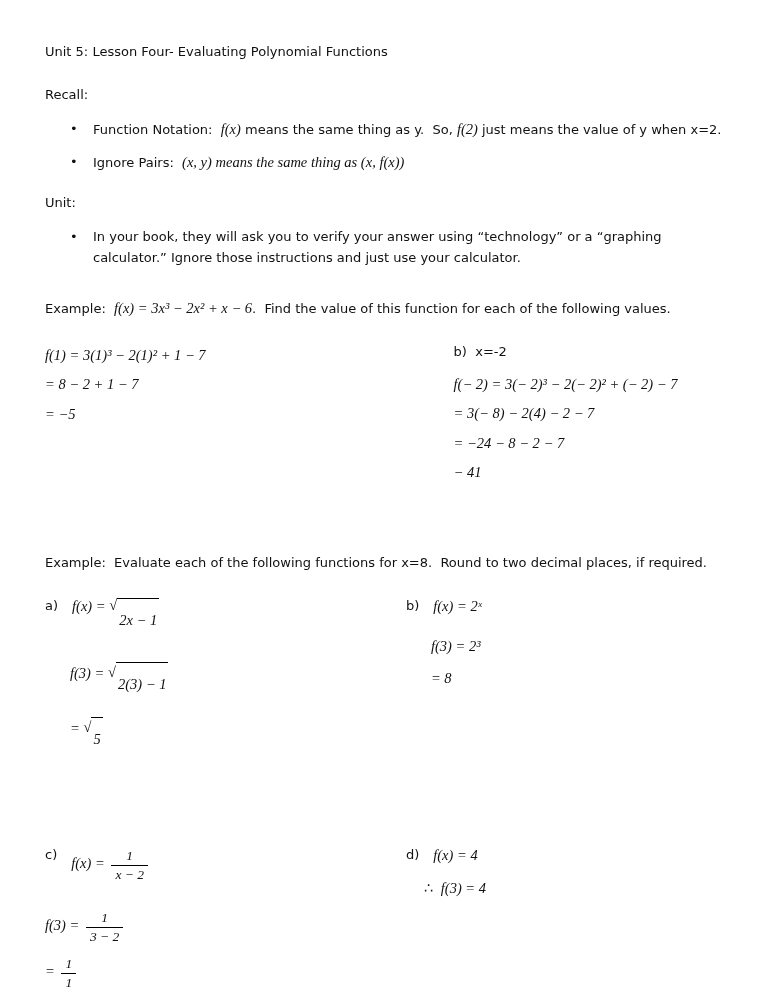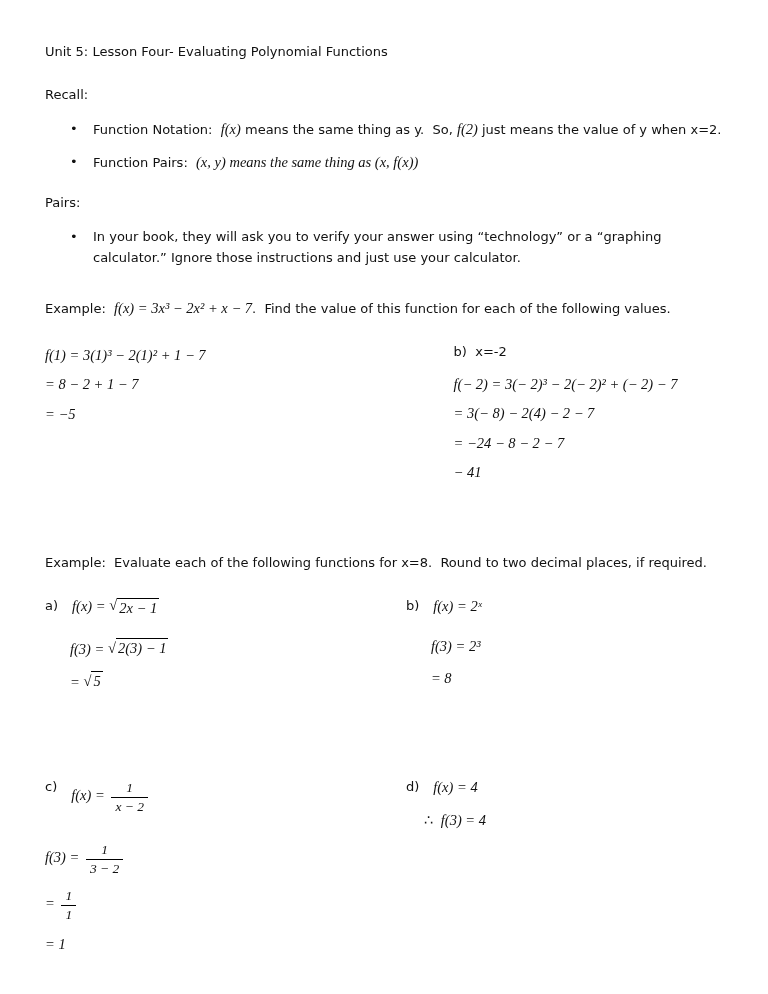--- a/index.html
+++ b/index.html
@@ -43,55 +43,55 @@
   .worklines.noindent{margin-left:0;}
   .worklines .mline{margin-bottom:10px;}
   .frac{
     display:inline-flex;flex-direction:column;vertical-align:middle;
     text-align:center;margin:0 3px;font-size:13.5px;
   }
   .frac .num{border-bottom:1px solid #000;padding:0 4px;line-height:1.3;display:block;}
   .frac .den{padding:0 4px;line-height:1.3;display:block;}
   .sqrt{display:inline-flex;align-items:flex-start;}
   .radsym{font-style:normal;transform:translateY(-1px);}
-  .radicand{border-top:1px solid #000;padding:0 2px;line-height:1.35;}
+  .radicand{border-top:1px solid #000;padding:12px 2px;line-height:1.35;}
   .gap-lg{height:62px;}
   .gap-md{height:52px;}
   .d-note{max-width:210px;margin:22px 0 0 18px;line-height:1.7;}
   .d-conclusion{margin:16px 0 0 18px;}
   .therefore{font-family:"Liberation Serif","DejaVu Serif",serif;font-style:normal;font-size:14.5px;margin-right:4px;}
 </style>
 </head>
 <body>
 
 <div class="page">
 
   <div class="title">Unit 5: Lesson Four- Evaluating Polynomial Functions</div>
 
   <div class="heading">Recall:</div>
 
   <ul class="bullets">
     <li>
       <span class="dot">•</span><span class="txt">Function Notation:  </span><span class="math">f(x)</span><span class="txt"> means the same thing as y.  So, </span><span class="math">f(2)</span><span class="txt"> just means the value of y when x=2.</span>
     </li>
     <li>
-      <span class="dot">•</span><span class="txt">Function Pairs:  </span><span class="math">(x, y) means the same thing as (x, f(x))</span>
+      <span class="dot">•</span><span class="txt">Ignore Pairs:  </span><span class="math">(x, y) means the same thing as (x, f(x))</span>
     </li>
   </ul>
 
-  <div class="heading" style="margin-top:20px;">Pairs:</div>
+  <div class="heading" style="margin-top:20px;">Unit:</div>
 
   <ul class="bullets">
     <li class="note-wrap">
       <span class="dot">•</span><span class="txt">In your book, they will ask you to verify your answer using “technology” or a “graphing calculator.” Ignore those instructions and just use your calculator.</span>
     </li>
   </ul>
 
   <p class="example-line">
-    <span class="txt">Example:  </span><span class="math">f(x) = 3x³ − 2x² + x − 7</span><span class="txt">.  Find the value of this function for each of the following values.</span>
+    <span class="txt">Example:  </span><span class="math">f(x) = 3x³ − 2x² + x − 6</span><span class="txt">.  Find the value of this function for each of the following values.</span>
   </p>
 
   <div class="two-col">
     <div class="colL">
       <div class="math mline">f(1) = 3(1)³ − 2(1)² + 1 − 7</div>
       <div class="math mline">= 8 − 2 + 1 − 7</div>
       <div class="math mline">= −5</div>
     </div>
     <div class="colR">
       <div class="part-label" style="margin-bottom:14px;">b)  x=-2</div>

